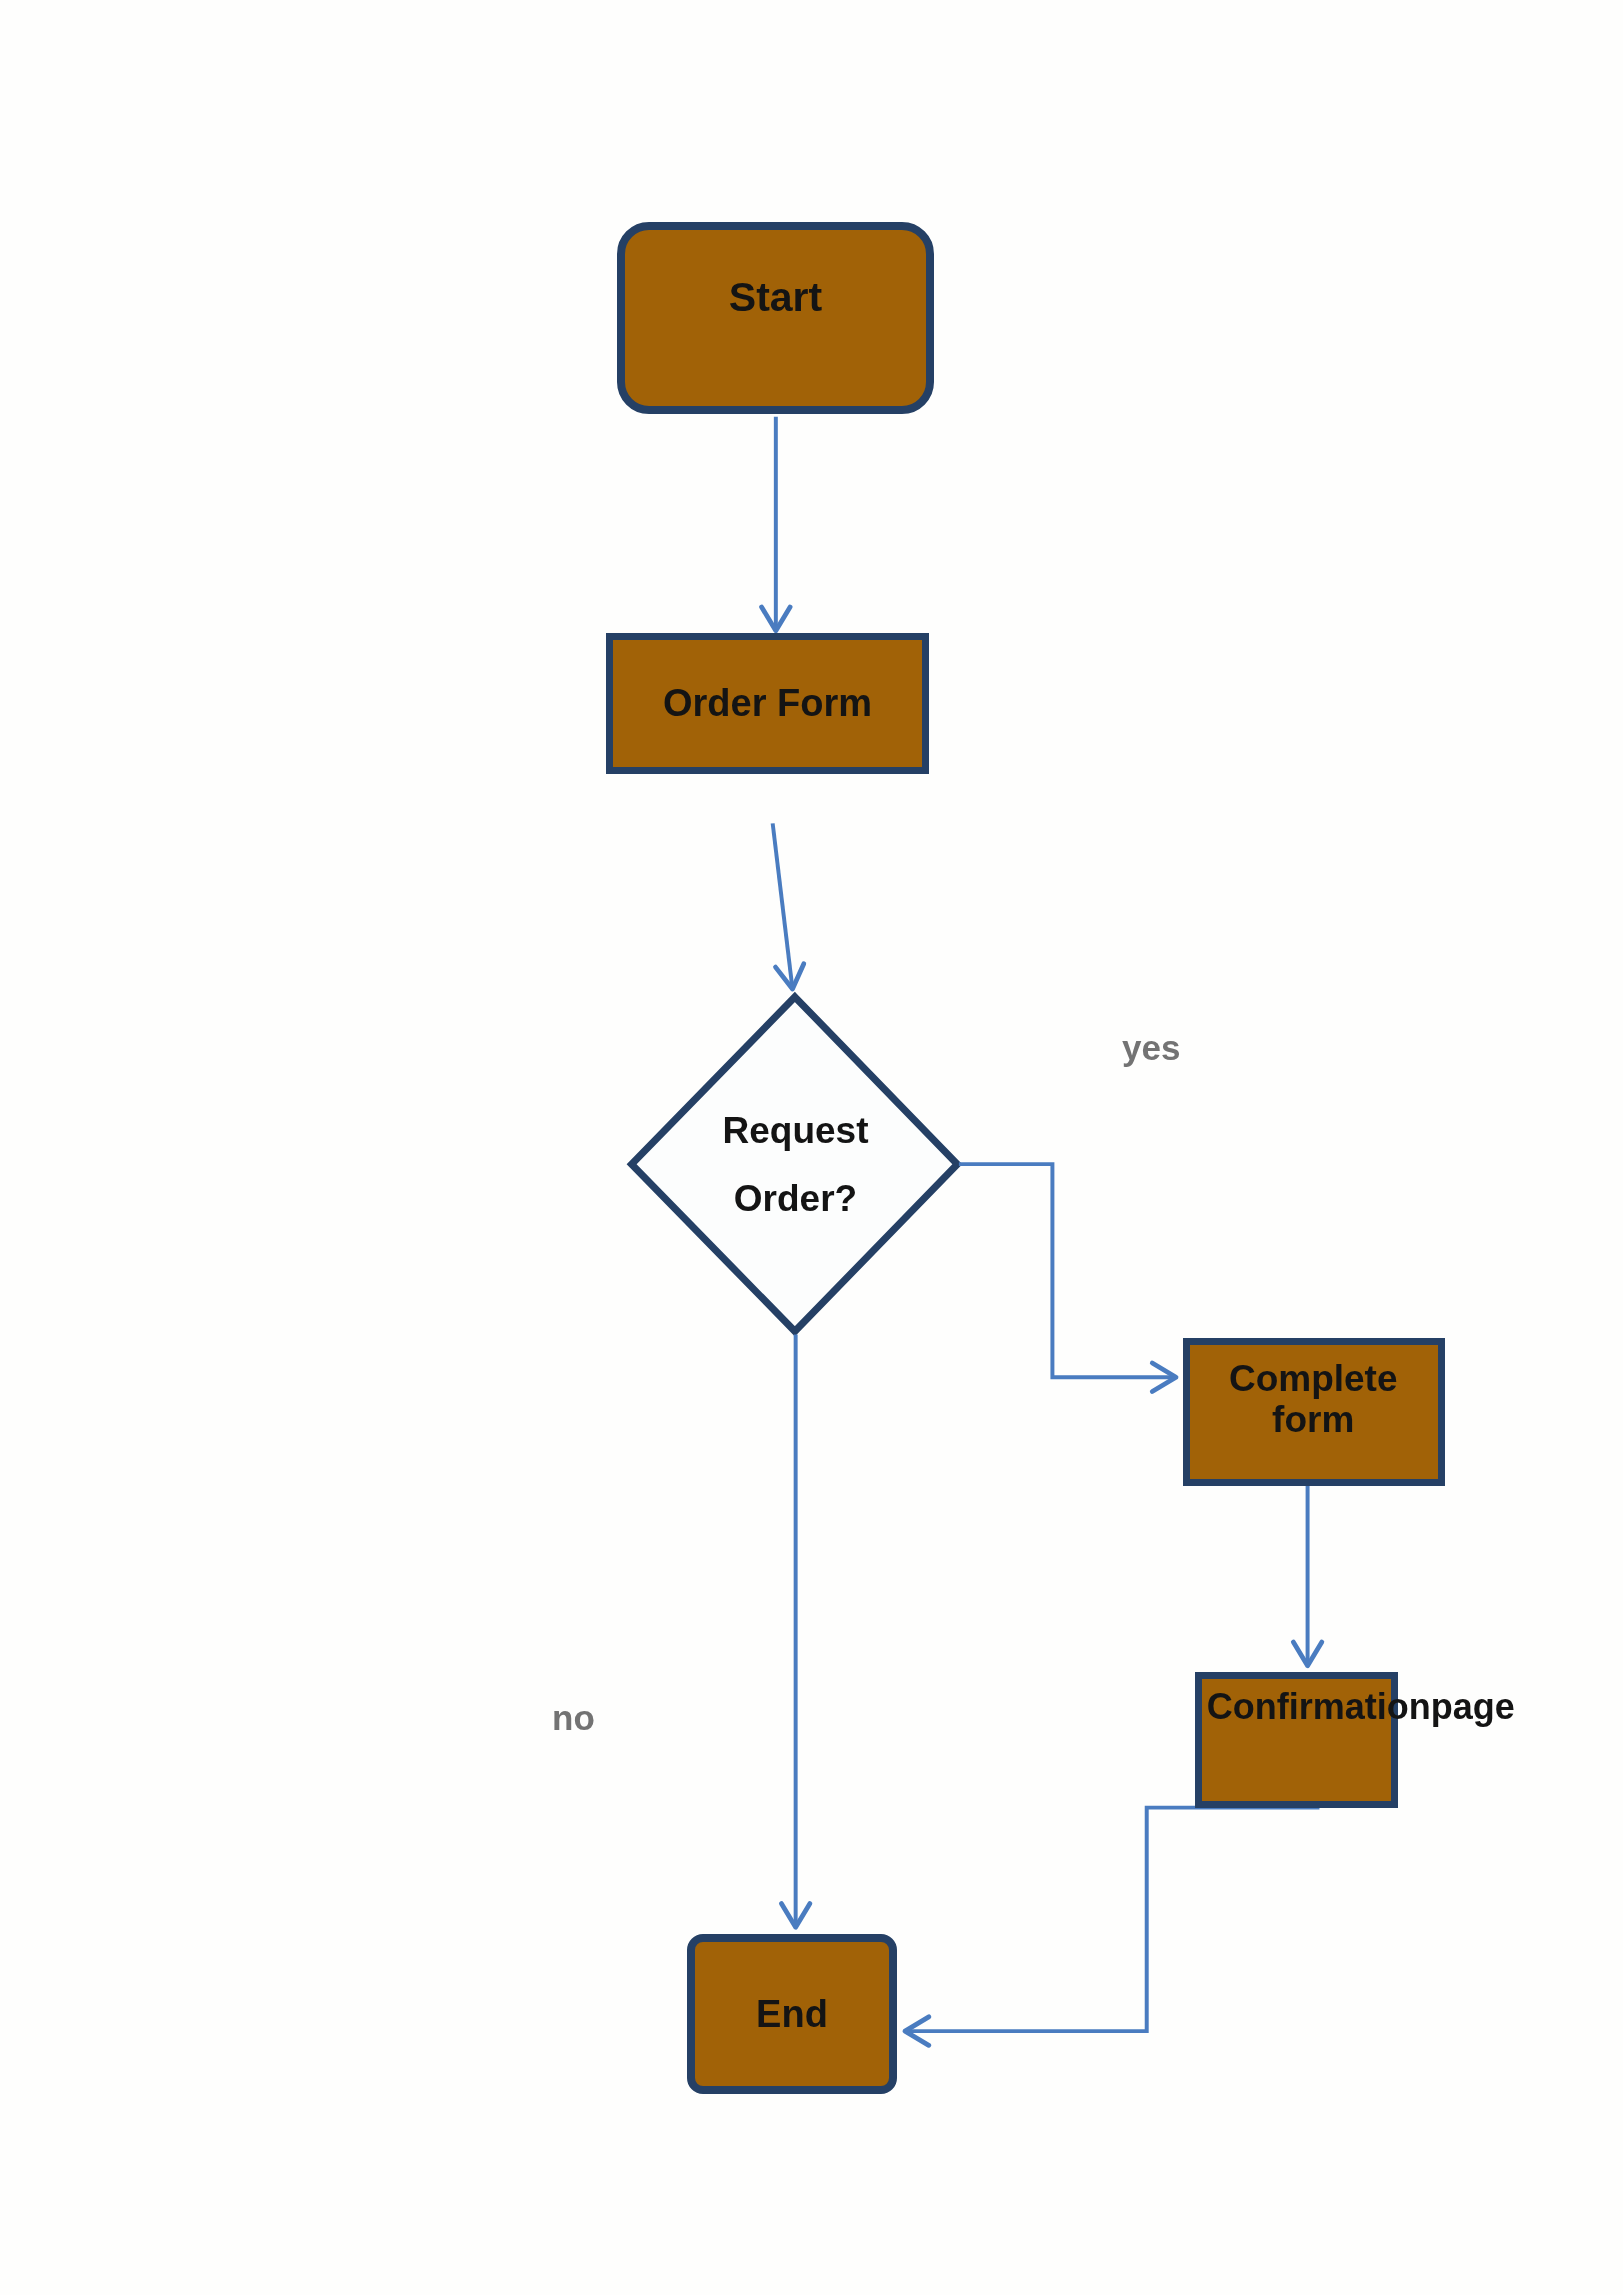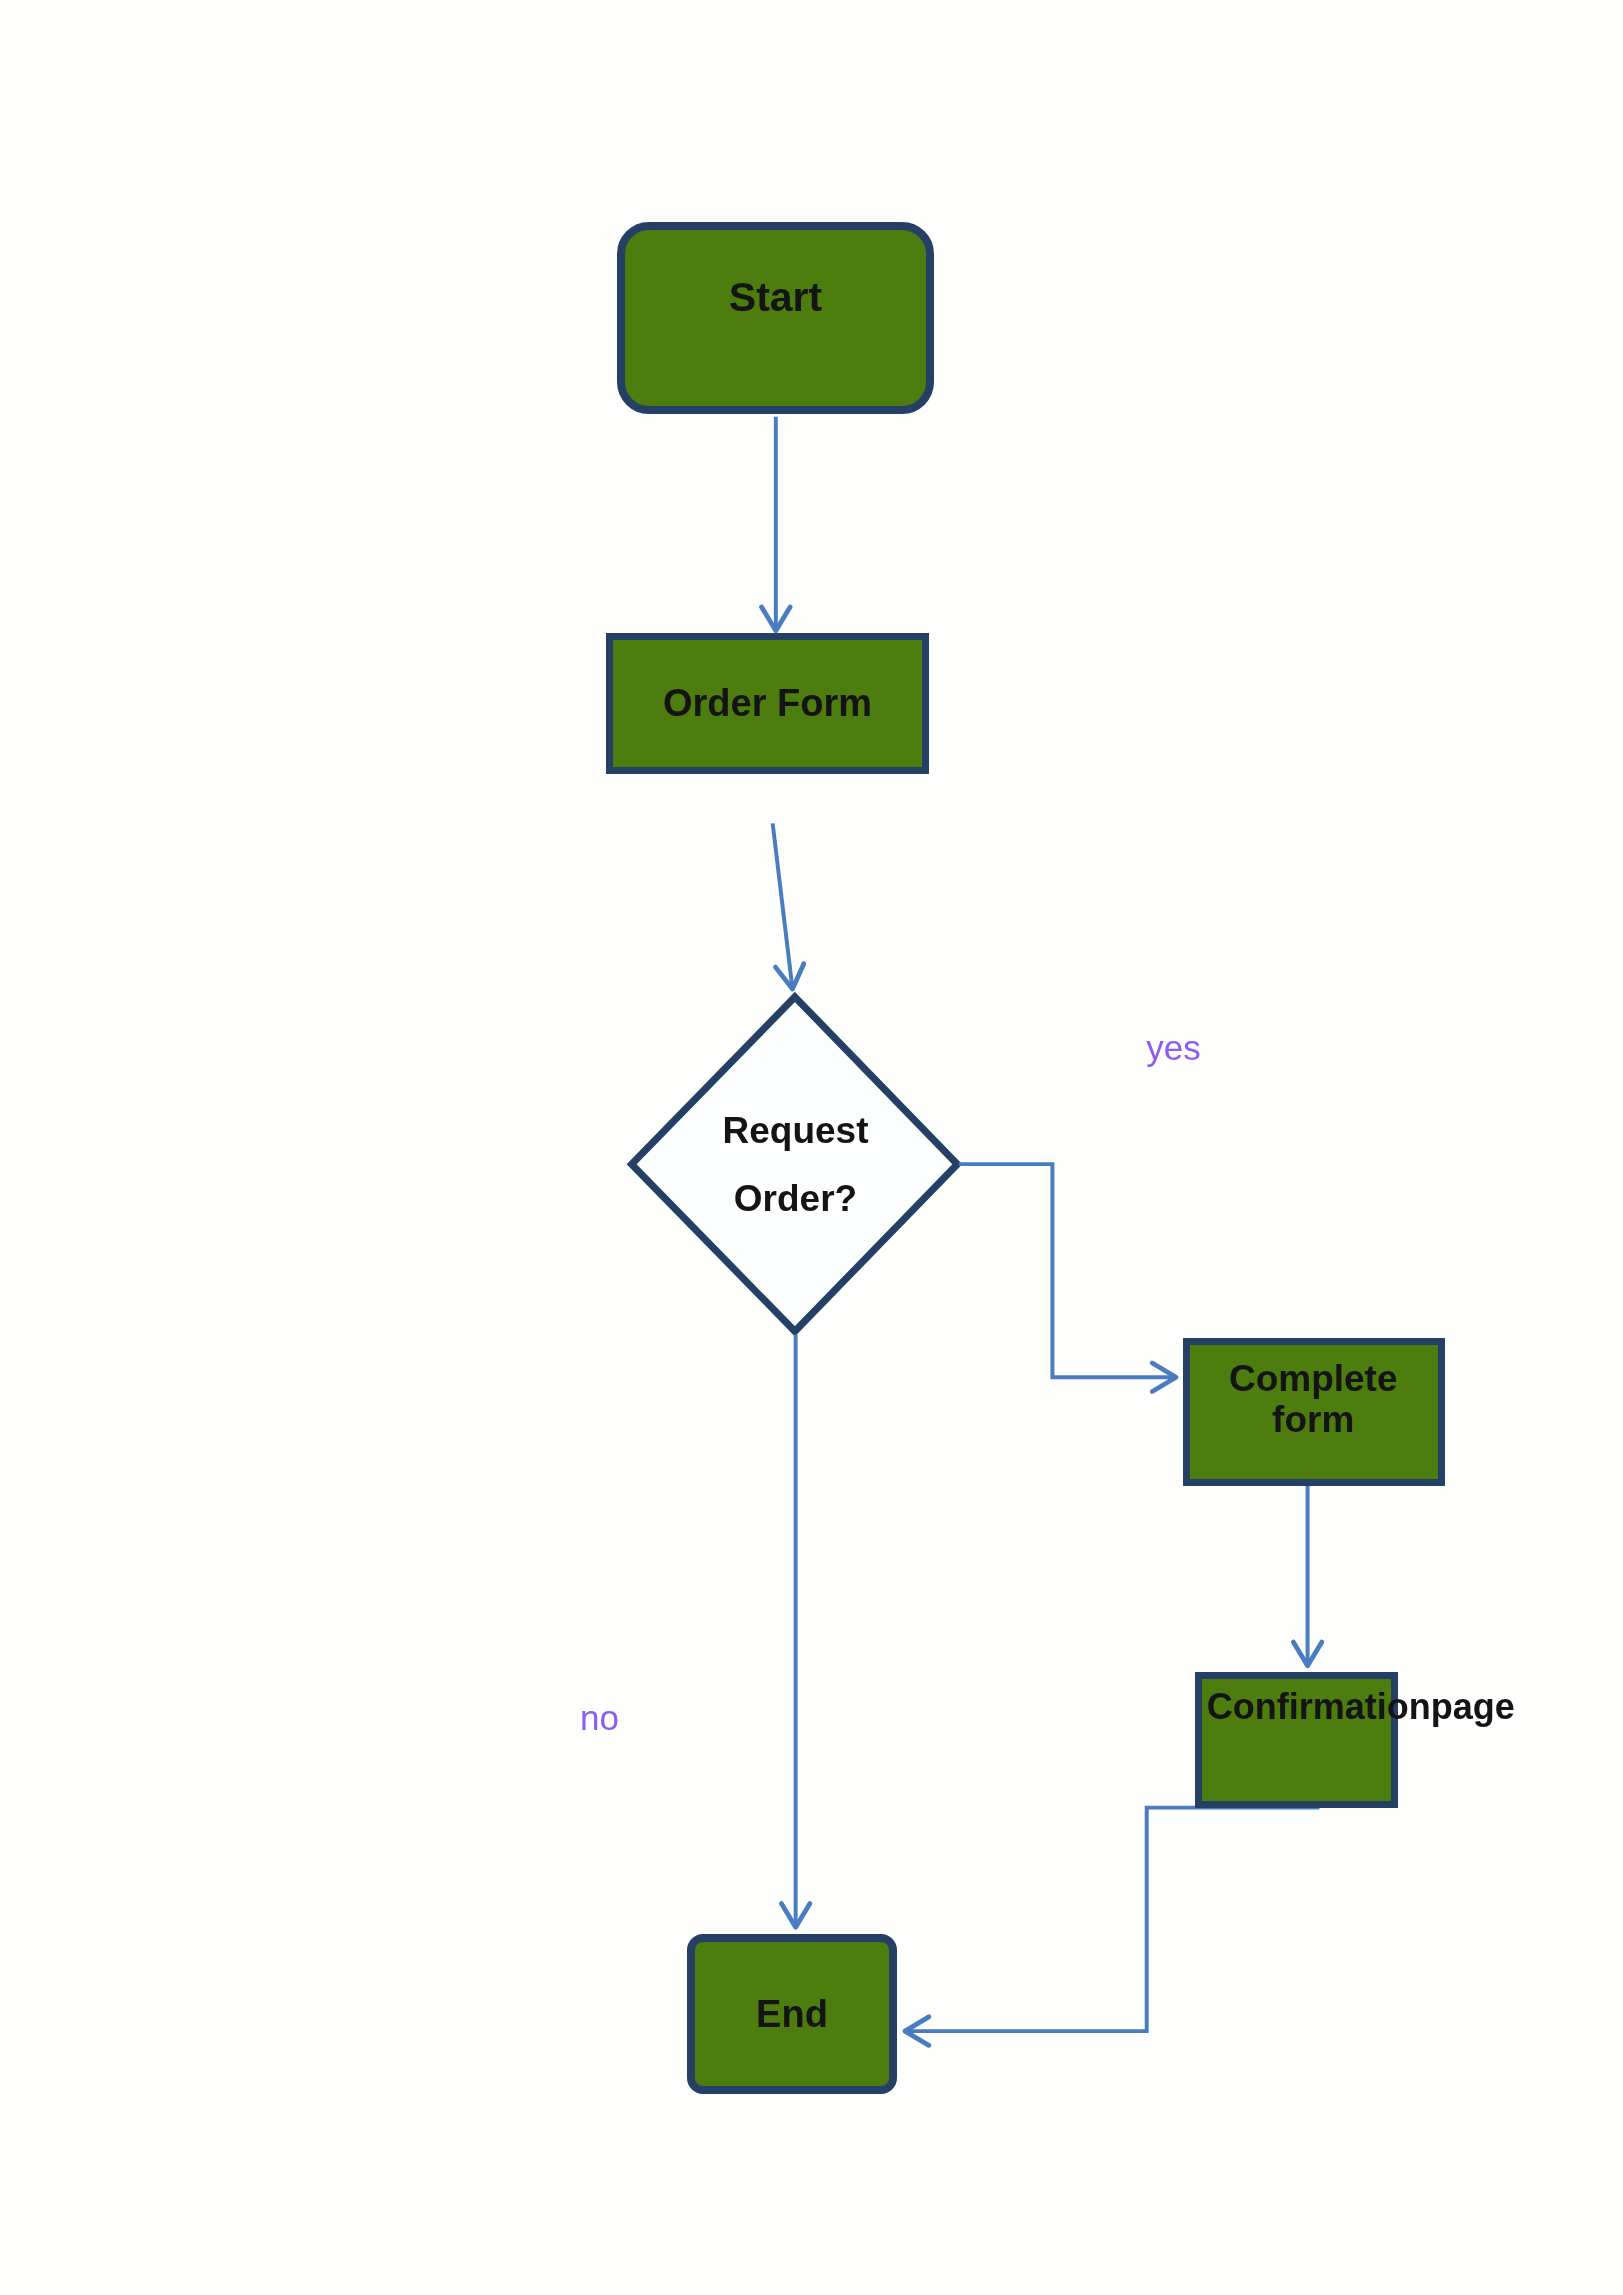--- a/index.html
+++ b/index.html
@@ -18,21 +18,21 @@
   }
   .node {
     position: absolute;
     box-sizing: border-box;
     display: flex;
     align-items: center;
     justify-content: center;
     color: #141414;
     font-weight: bold;
     font-size: 38px;
-    background: #4d7c0f;
+    background: #a16207;
     border: 7.1px solid #254065;
     line-height: 1.12;
   }
   .rounded { border-radius: 32px; border-width: 8px; }
 
   #node-start { left: 617px; top: 222px; width: 317px; height: 192px; padding-bottom: 41px; font-size: 41px; }
   #node-order-form { left: 606px; top: 633px; width: 323px; height: 141px; }
   #node-complete-form {
     left: 1183px; top: 1338px; width: 262px; height: 148px;
     align-items: flex-start; justify-content: flex-start;
@@ -50,24 +50,24 @@
   .diamond-label {
     position: absolute;
     left: 674px; top: 1089px; width: 243px; height: 151px;
     display: flex; flex-direction: column;
     align-items: center; justify-content: center;
     gap: 31px;
     color: #141414; font-weight: bold; font-size: 37px; line-height: 1;
   }
   .edge-label {
     position: absolute;
-    color: #8b5cf6;
+    color: #737373;
     font-size: 35px;
-    font-weight: normal;
-    text-align: center;
+    font-weight: bold;
+    text-align: left;
     line-height: 1;
   }
   #edge-label-yes { left: 1122px; top: 1030px; width: 103px; }
   #edge-label-no  { left: 552px;  top: 1700px; width: 95px; }
 </style>
 </head>
 <body>
 
 <div class="canvas">
 

